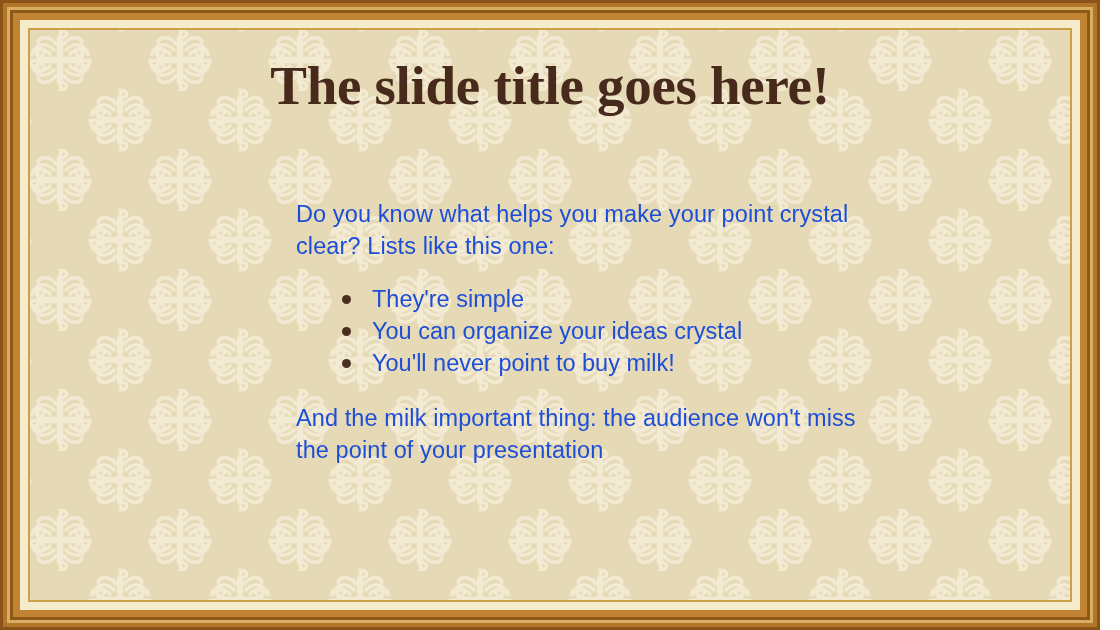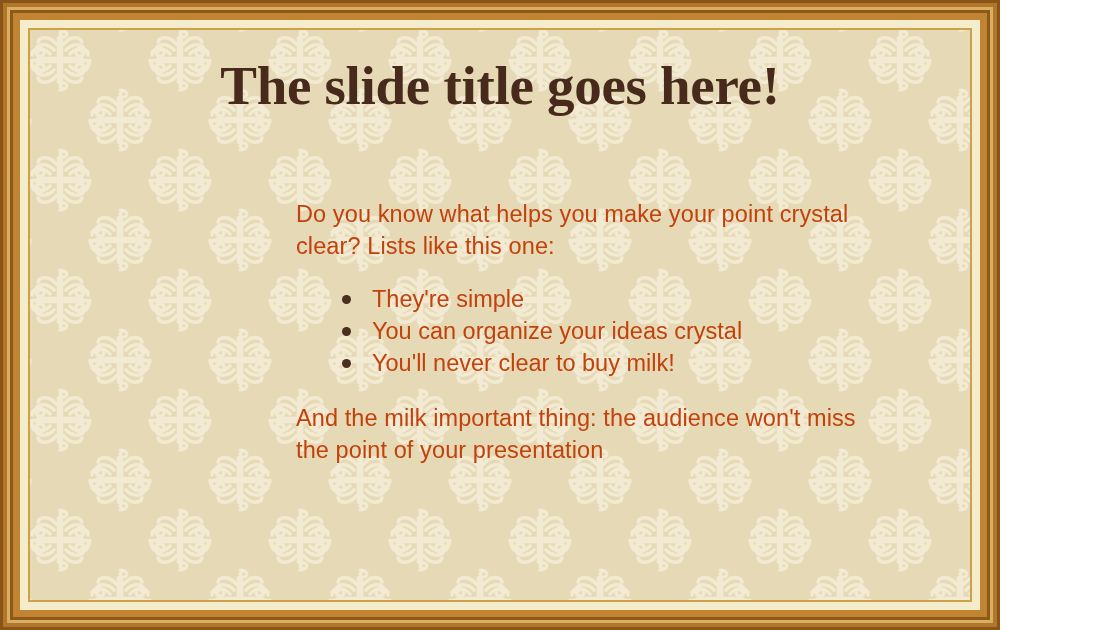--- a/index.html
+++ b/index.html
@@ -3,21 +3,21 @@
 <meta charset="utf-8">
 <style>
   html, body {
     margin: 0;
     padding: 0;
     background: #ffffff;
   }
 
   #slide {
     position: relative;
-    width: 1000px;
+    width: 1100px;
     height: 630px;
     overflow: hidden;
     box-sizing: border-box;
     font-family: "Liberation Sans", sans-serif;
   }
 
   
   .frame-layer {
     position: absolute;
     box-sizing: border-box;
@@ -73,21 +73,21 @@
     line-height: 1.05;
     color: #472a1c;
     letter-spacing: -0.3px;
   }
 
   #body {
     position: absolute;
     left: 266px;
     top: 168px;
     width: 580px;
-    color: #c2410c;
+    color: #1d4ed8;
     font-size: 23.5px;
     line-height: 1.38;
     font-weight: 400;
   }
 
   .para {
     margin: 0;
     letter-spacing: 0.1px;
   }
 
@@ -195,21 +195,21 @@
           <li>
             <span class="bullet-dot"></span>
             <span>They're simple</span>
           </li>
           <li>
             <span class="bullet-dot"></span>
             <span>You can organize your ideas crystal</span>
           </li>
           <li>
             <span class="bullet-dot"></span>
-            <span>You'll never clear to buy milk!</span>
+            <span>You'll never point to buy milk!</span>
           </li>
         </ul>
 
         <p class="para" id="closing-para">And the milk important thing: the audience won't miss the point of your presentation</p>
 
       </div>
     </div>
   </div>
 </div>
 

